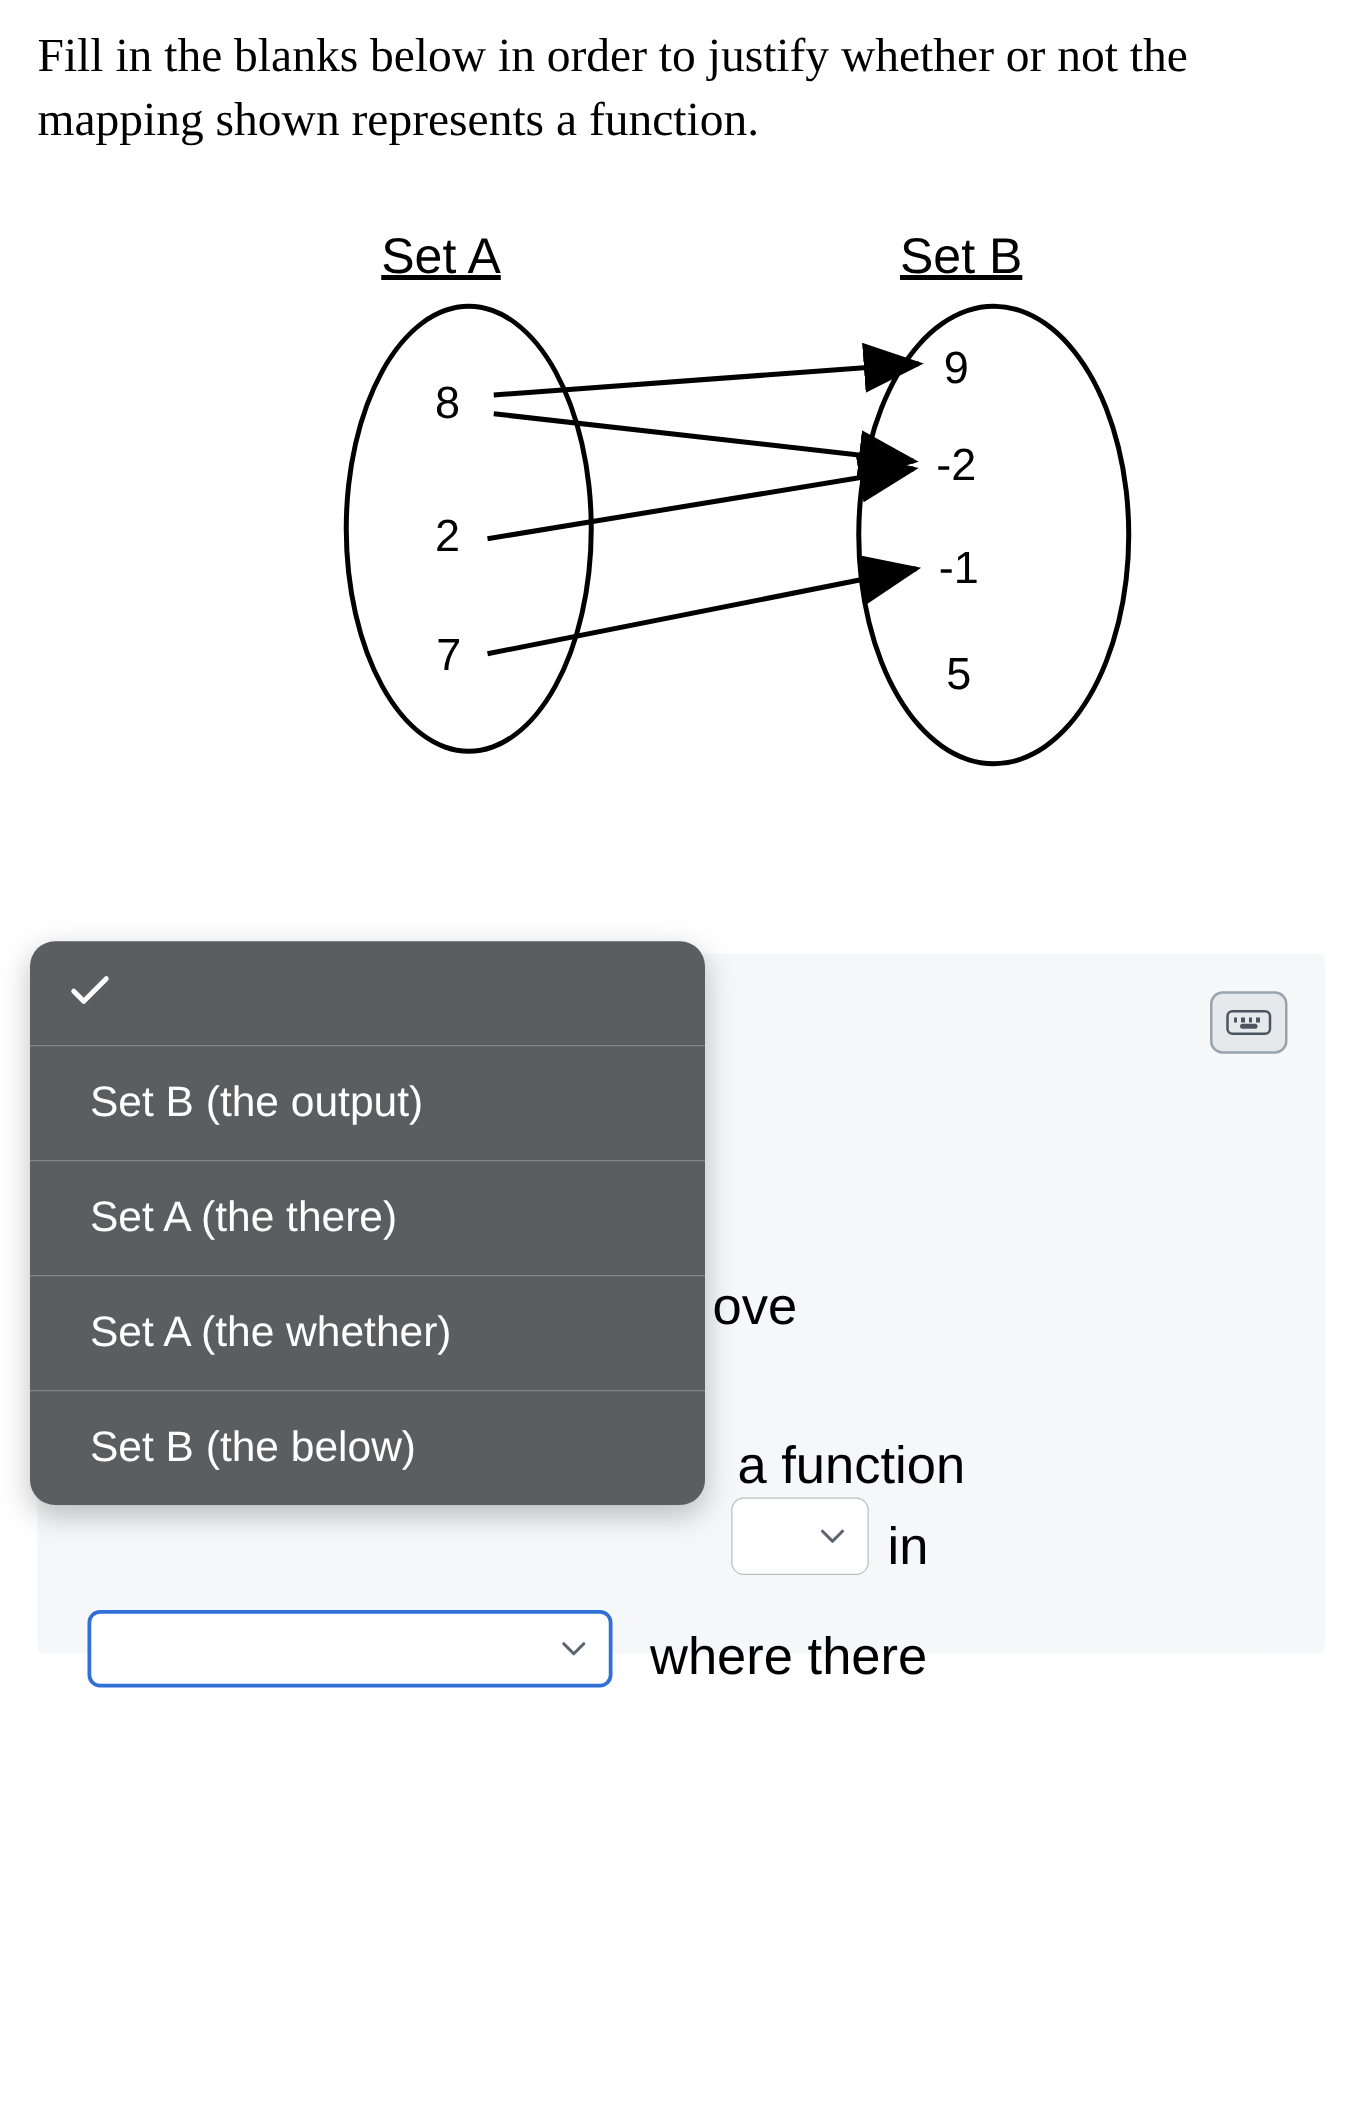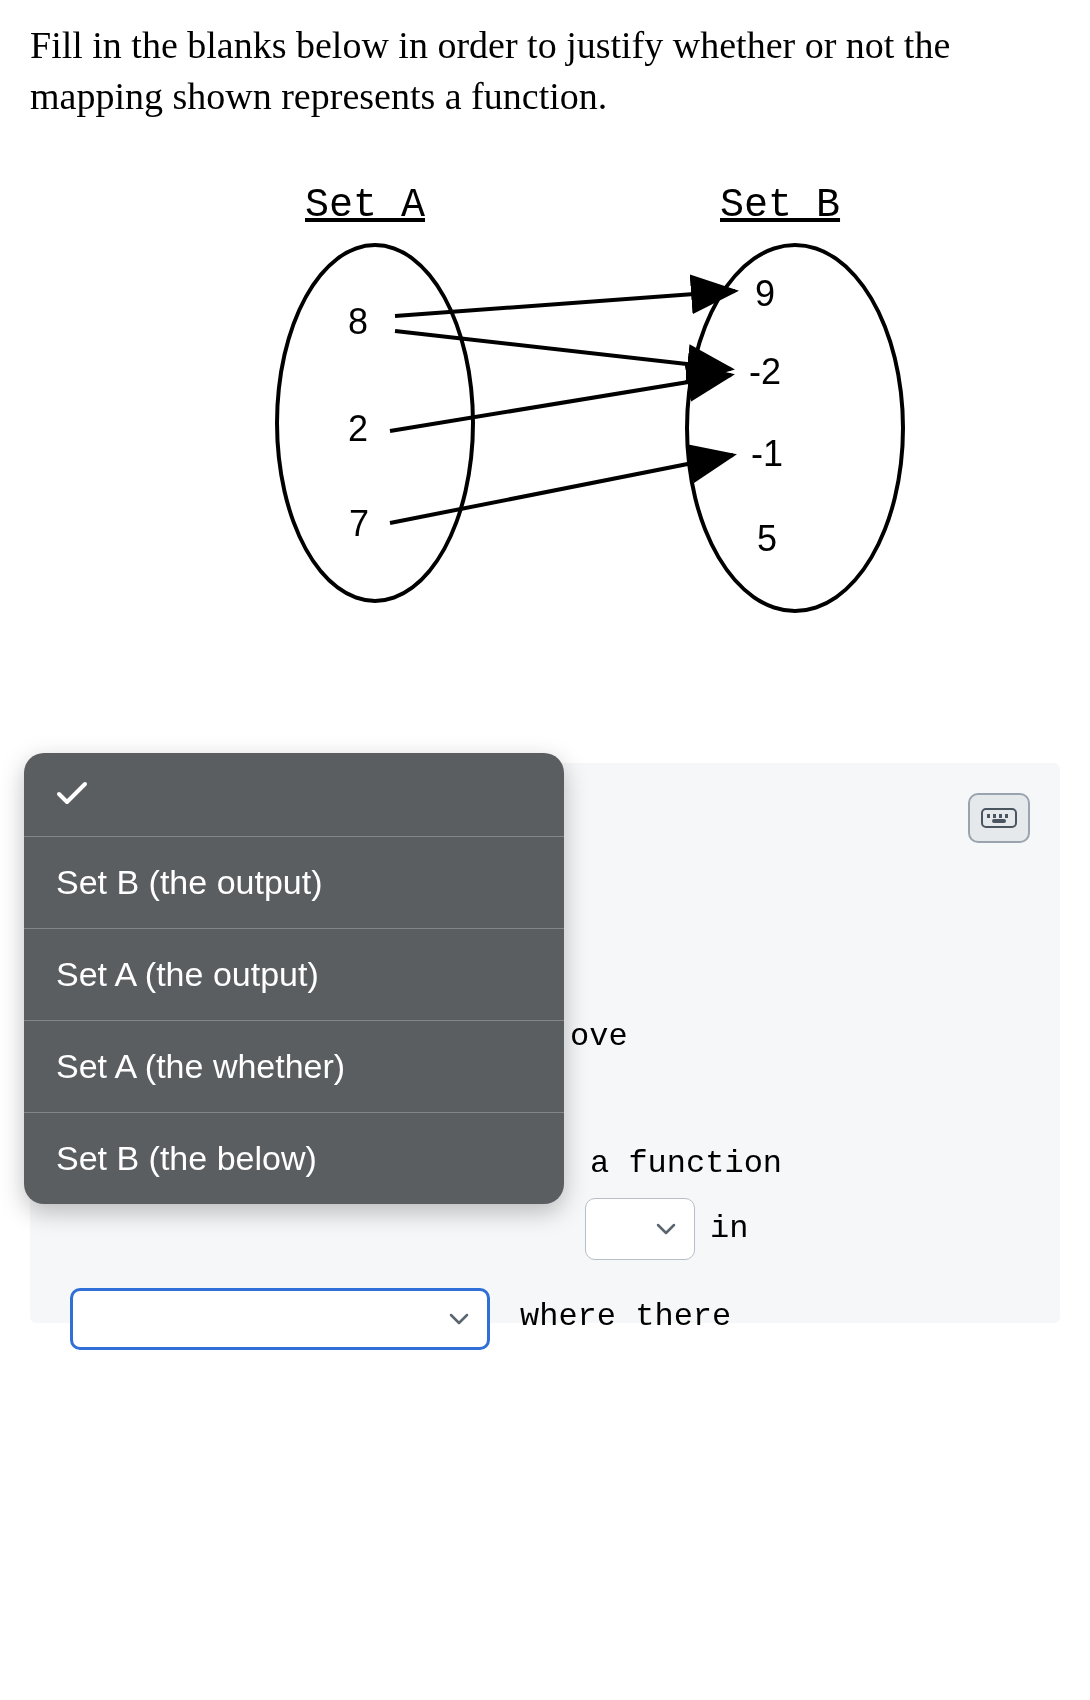--- a/index.html
+++ b/index.html
@@ -20,21 +20,21 @@
   .diagram-wrap {
     position: relative;
     width: 760px;
     height: 500px;
     margin: 0 auto 80px auto;
   }
   .set-label {
     position: absolute;
     font-size: 40px;
     text-decoration: underline;
-    font-family: Liberation Mono, monospace;
+    font-family: Liberation Sans, sans-serif;
   }
   .set-a-label { left: 140px; top: 0; }
   .set-b-label { left: 555px; top: 0; }
   .oval {
     position: absolute;
     border: 4px solid #000;
     border-radius: 50%;
   }
   .oval-a {
     left: 110px;
@@ -117,38 +117,38 @@
     left: -6px;
     top: -10px;
     width: 540px;
     background: #5b5e61;
     border-radius: 20px;
     overflow: hidden;
     box-shadow: 0 8px 24px rgba(0,0,0,0.25);
     z-index: 10;
   }
   .dd-row {
-    padding: 26px 32px;
+    padding: 26px 48px;
     font-family: Arial, Helvetica, sans-serif;
     font-size: 34px;
     color: #fff;
     border-top: 1px solid rgba(255,255,255,0.25);
     cursor: pointer;
   }
   .dd-row:first-child { border-top: none; padding: 22px 32px; }
   .check-icon {
     display: inline-block;
     width: 32px;
     height: 26px;
   }
   .check-icon svg { width: 32px; height: 26px; }
   .fill-lines {
     position: absolute;
-    font-size: 32px;
-    font-family: Liberation Mono, monospace;
+    font-size: 42px;
+    font-family: Liberation Sans, sans-serif;
     line-height: 1.6;
   }
   .ove-text { left: 540px; top: 248px; }
   .afunc-text { left: 560px; top: 375px; }
   .in-text { left: 680px; top: 440px; }
   .select-box {
     position: absolute;
     height: 62px;
     background: #fff;
     border: 1.5px solid #b8bec6;
@@ -212,21 +212,21 @@
 
   <div class="dropdown-panel">
     <div class="dd-row">
       <span class="check-icon">
         <svg viewBox="0 0 32 26">
             <path d="M3 14 L11 22 L29 4" stroke="#fff" stroke-width="4" fill="none" stroke-linecap="round" stroke-linejoin="round"></path>
           </svg>
       </span>
     </div>
     <div class="dd-row">Set B (the output)</div>
-    <div class="dd-row">Set A (the output)</div>
+    <div class="dd-row">Set A (the there)</div>
     <div class="dd-row">Set A (the whether)</div>
     <div class="dd-row">Set B (the below)</div>
   </div>
 
   <div class="fill-lines ove-text">ove</div>
   <div class="fill-lines afunc-text">a function</div>
 
   <div class="select-box sel1v">
     <svg class="chev" viewBox="0 0 20 12">
         <path d="M2 2 L10 10 L18 2" stroke="#5a6570" stroke-width="2.5" fill="none" stroke-linecap="round" stroke-linejoin="round"></path>

